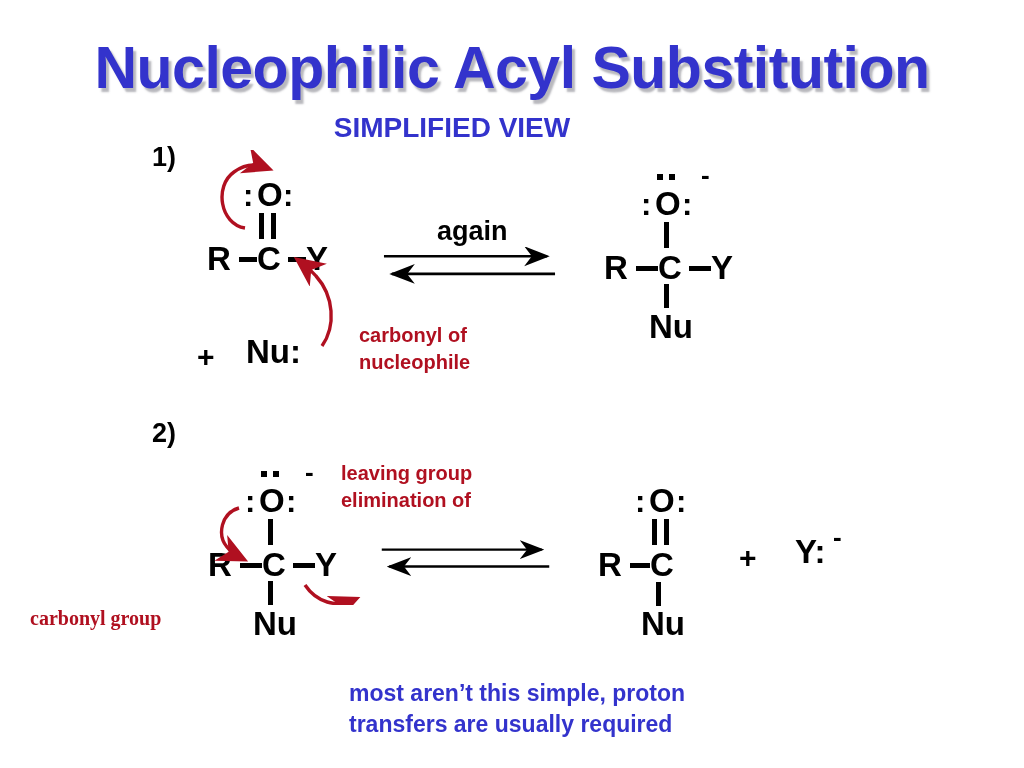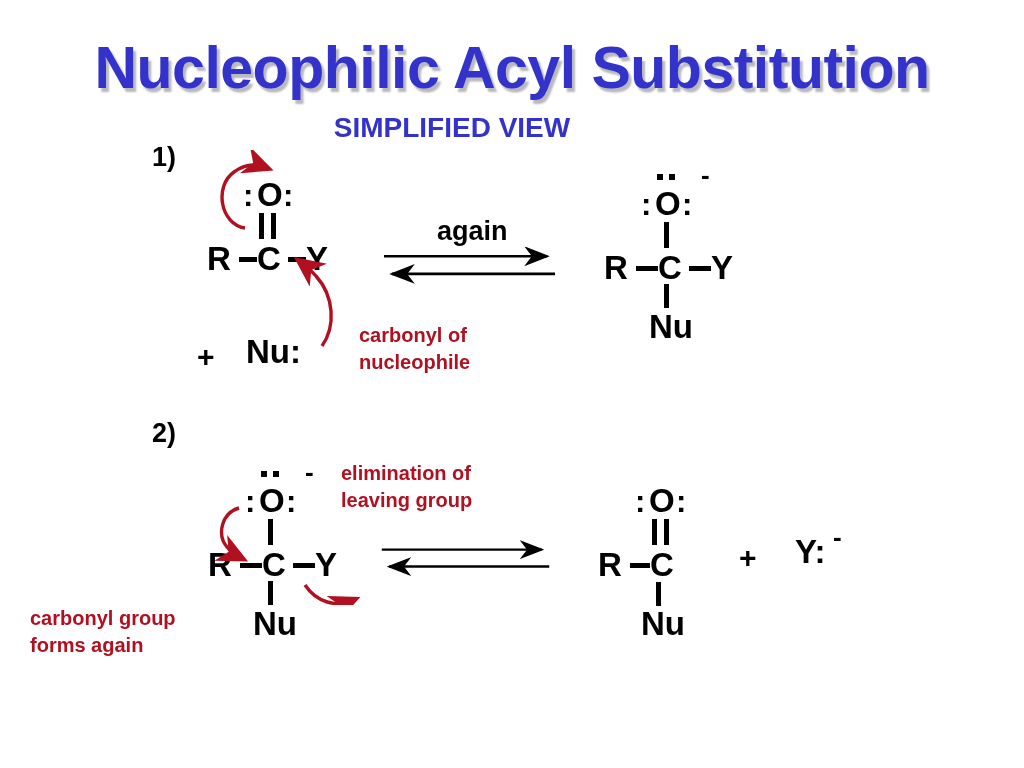--- a/index.html
+++ b/index.html
@@ -224,27 +224,26 @@
       <path d="M0,0 L9,4.2 L0,8.4 L2.6,4.2 Z" fill="#B01020"></path>
     </marker>
   </defs>
 
   <path d="M 34,23 C 16,28 12,50 22,62 C 26,67 30,70 34,72" stroke="#B01020" stroke-width="3.4" fill="none" marker-end="url(#redhead2)"></path>
 
   <path d="M 100,100 C 112,118 132,122 146,116" stroke="#B01020" stroke-width="3.4" fill="none" marker-end="url(#redhead2)"></path>
 </svg>
 
 <div class="abs note-red" style="left:341px; top:460px;">
+  <div>leaving group</div>
   <div>elimination of</div>
-  <div>leaving group</div>
-</div>
-
-<div class="abs note-red" style="left:30px; top:605px;">
+</div>
+
+<div class="abs note-red" style="left:30px; top:605px;font-family:Liberation Serif, serif;">
   <div>carbonyl group</div>
-  <div>forms again</div>
 </div>
 
 <svg class="abs eq-arrow" style="left:378px; top:540px;" width="186" height="36" viewBox="0 0 186 36">
   <defs>
     <marker id="bkhead-r2" markerWidth="10" markerHeight="9" refX="9" refY="4.3" orient="auto">
       <path d="M0,0.4 L10,4.3 L0,8.2 L3,4.3 Z" fill="#000000"></path>
     </marker>
     <marker id="bkhead-l2" markerWidth="10" markerHeight="9" refX="9" refY="4.3" orient="auto">
       <path d="M0,0.4 L10,4.3 L0,8.2 L3,4.3 Z" fill="#000000"></path>
     </marker>
@@ -268,13 +267,15 @@
 
   <div class="abs bond-v" style="left:66px; top:99px; height:24px;"></div>
   <div class="abs atom-big" style="left:51px; top:124px;">Nu</div>
 </div>
 
 <div class="abs plus" style="left:739px; top:541px;">+</div>
 <div class="abs atom-big" style="left:795px; top:535px;">Y:</div>
 <div class="abs charge" style="left:833px; top:524px;">-</div>
 
 <div class="abs note-blue" style="left:349px; top:678px;">
+  <div>most aren’t this simple, proton</div>
+  <div>transfers are usually required</div>
 </div>
 
 </body></html>

